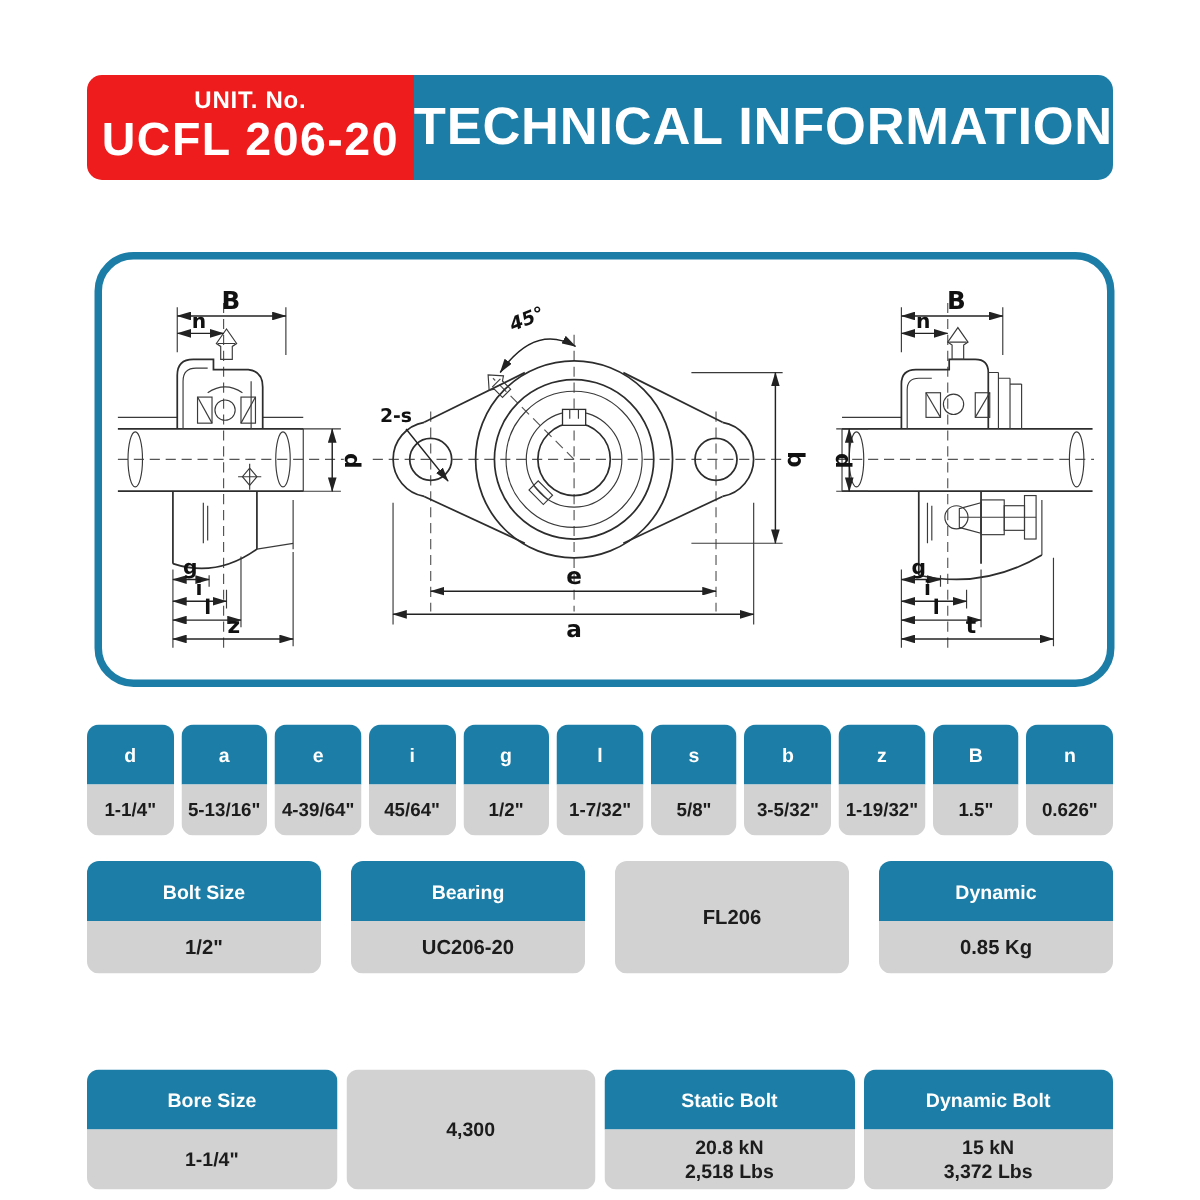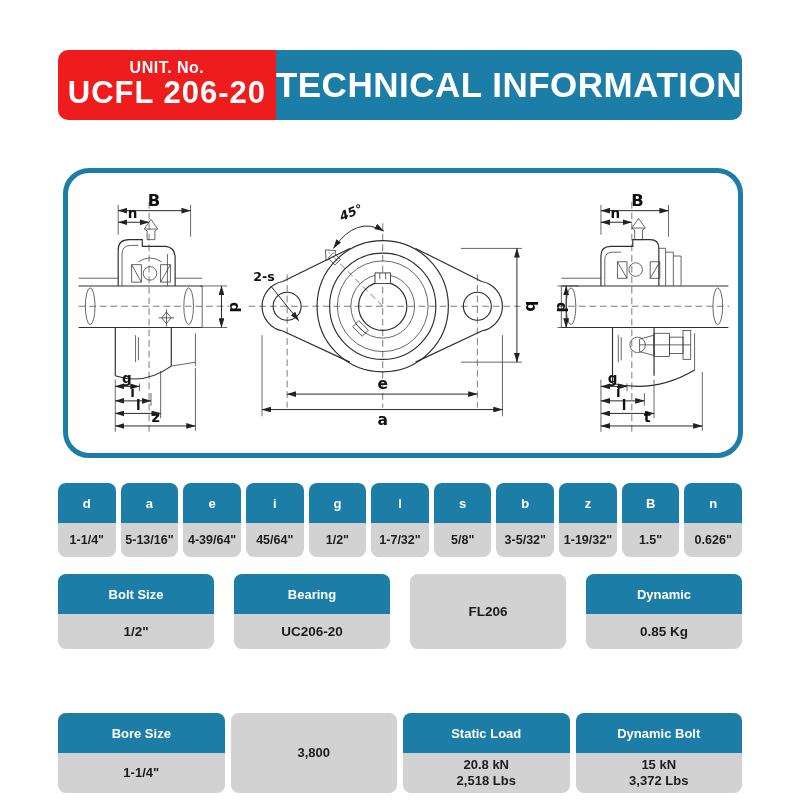--- a/index.html
+++ b/index.html
@@ -323,24 +323,24 @@
       <div class="val">0.85 Kg</div>
     </div>
   </div>
 
   <div class="tbl tbl-perf">
     <div class="cell">
       <div class="head">Bore Size</div>
       <div class="val">1-1/4"</div>
     </div>
     <div class="cell">
-      <div class="val">3,800</div>
-    </div>
-    <div class="cell">
-      <div class="head">Static Load</div>
+      <div class="val">4,300</div>
+    </div>
+    <div class="cell">
+      <div class="head">Static Bolt</div>
       <div class="val">20.8 kN
 2,518 Lbs</div>
     </div>
     <div class="cell">
       <div class="head">Dynamic Bolt</div>
       <div class="val">15 kN
 3,372 Lbs</div>
     </div>
   </div>
 

